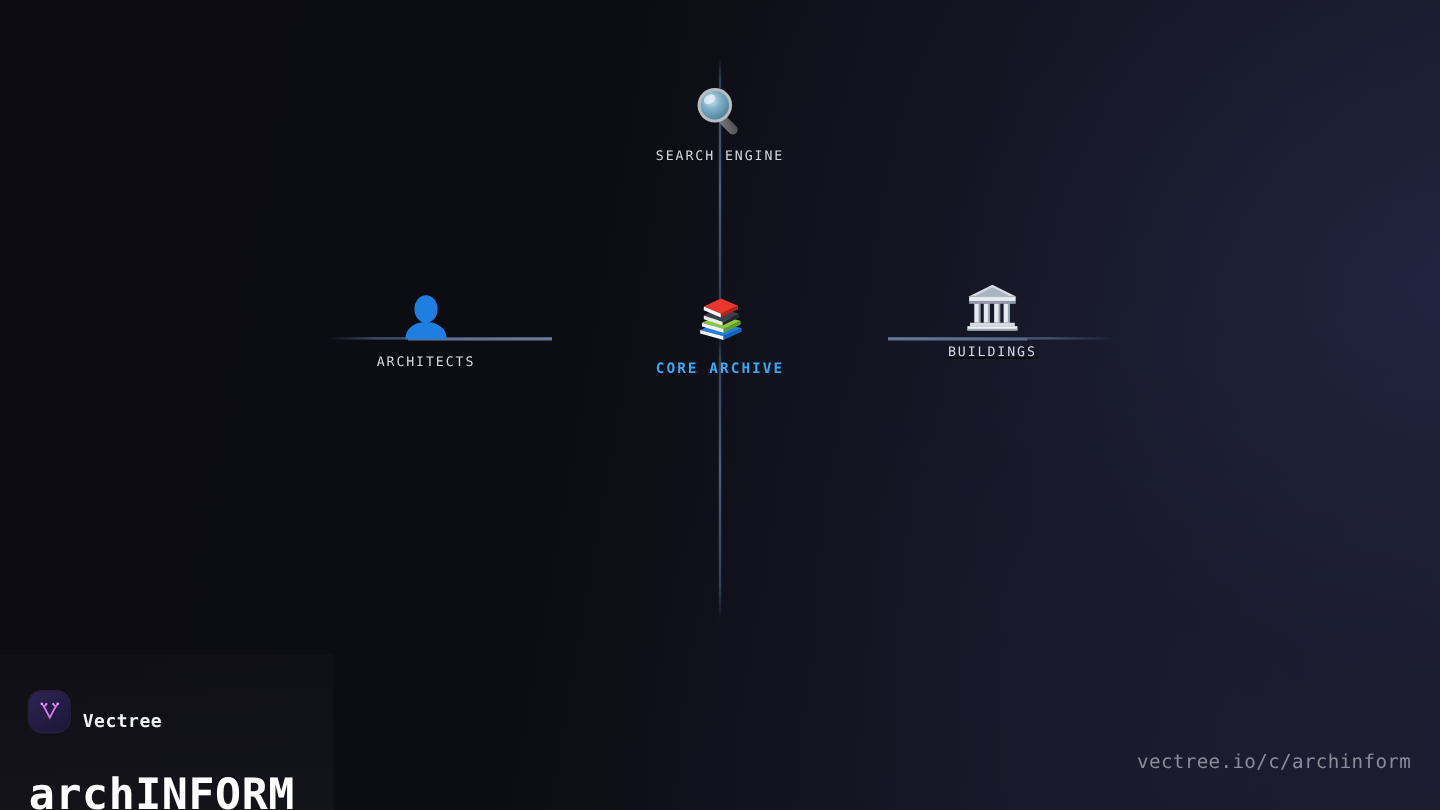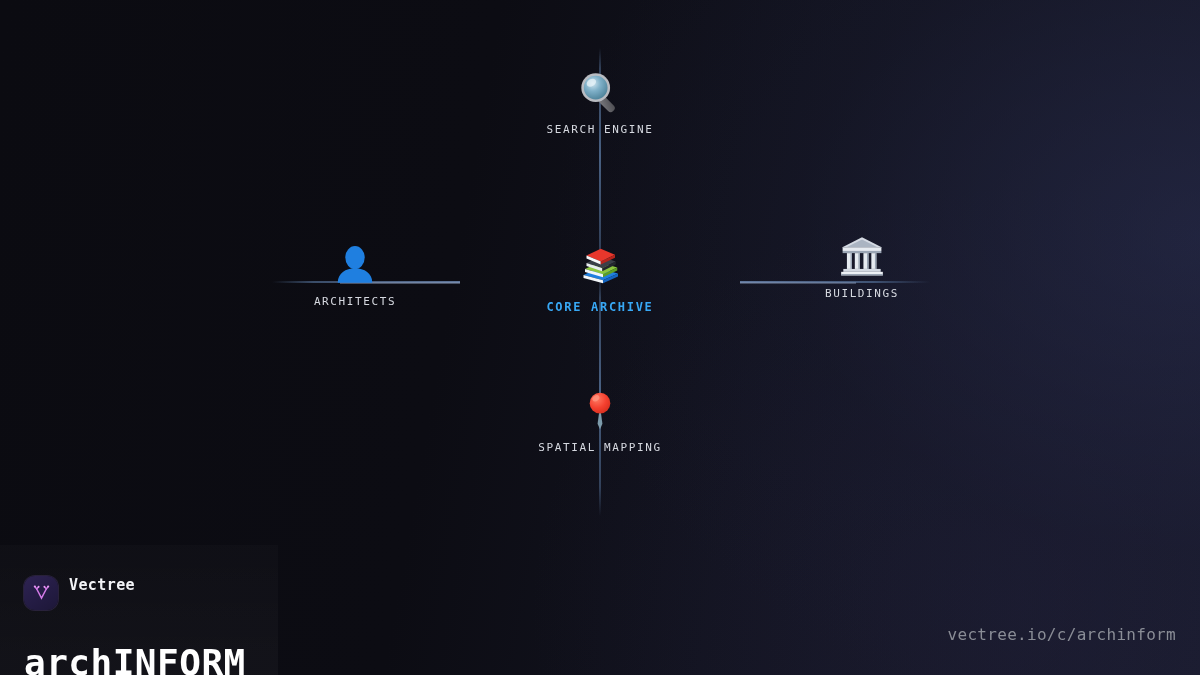--- a/index.html
+++ b/index.html
@@ -89,33 +89,33 @@
     font-weight:700;
     font-size:12px;
     letter-spacing:1.7px;
     margin-top:8px;
   }
   .node.hub .glyph { height:52px; font-size:44px; }
 
   #node-search  { left:490px; top:68px; }
   #node-hub     { left:490px; top:240px; }
   #node-left    { left:245px; top:240px; }
-  #node-right   { left:752px; top:232px; }
+  #node-right   { left:717px; top:232px;text-decoration:underline; }
   #node-bottom  { left:490px; top:386px; }
 
   
   #footer-glow {
     position:absolute; left:0; bottom:0;
     width:278px; height:130px;
     background:linear-gradient(180deg, rgba(255,255,255,0.016) 0%, rgba(255,255,255,0.030) 100%);
     pointer-events:none;
   }
   #brand-row {
     position:absolute; left:24px; top:576px;
-    display:flex; align-items:flex-start; gap:11px;
+    display:flex; align-items:flex-end; gap:11px;
   }
   #brand-logo {
     width:34px; height:34px; border-radius:11px;
     background:linear-gradient(145deg,#2e2352 0%,#241c44 55%,#1d1738 100%);
     display:flex; align-items:center; justify-content:center;
     box-shadow:0 0 0 1px rgba(150,110,220,0.18);
   }
   #brand-name {
     font-size:15px; font-weight:700; color:#f2f3f6;
     letter-spacing:0.4px;
@@ -227,37 +227,20 @@
           <rect x="50" y="28" width="2" height="22"></rect>
         </g>
         <rect x="6" y="50" width="52" height="4" fill="#d4dae3"></rect>
         <rect x="3" y="54" width="58" height="5" fill="#eef2f6"></rect>
         <rect x="3" y="57" width="58" height="2" fill="#9aa5b4"></rect>
       </svg>
     </div>
     <div class="label">BUILDINGS</div>
   </div>
 
-  <div class="node" id="node-bottom">
-    <div class="glyph">
-      <svg width="44" height="44" viewBox="0 0 64 64">
-        <defs>
-          <radialGradient id="pinG" cx="35%" cy="30%" r="75%">
-            <stop offset="0%" stop-color="#ff7a63"></stop>
-            <stop offset="60%" stop-color="#f4402f"></stop>
-            <stop offset="100%" stop-color="#d8301f"></stop>
-          </radialGradient>
-        </defs>
-        <path d="M32 26 L35.5 52 L32 60 L28.5 52 Z" fill="#7d9bab"></path>
-        <circle cx="32" cy="22" r="15" fill="url(#pinG)"></circle>
-        <ellipse cx="26" cy="15" rx="5.5" ry="4" fill="#ff9b86" opacity="0.7" transform="rotate(-32 26 15)"></ellipse>
-      </svg>
-    </div>
-    <div class="label">SPATIAL MAPPING</div>
-  </div>
 
   <div id="footer-glow"></div>
 
   <div id="brand-row">
     <div id="brand-logo">
       <svg width="21" height="21" viewBox="0 0 24 24">
         <g stroke="#d47be8" stroke-width="1.7" stroke-linecap="round" fill="none">
           <path d="M6.4 6.6 L12 17.2 L17.6 6.6"></path>
           <path d="M6.4 6.6 L4.6 4.4"></path>
           <path d="M6.4 6.6 L8.4 4.7"></path>

